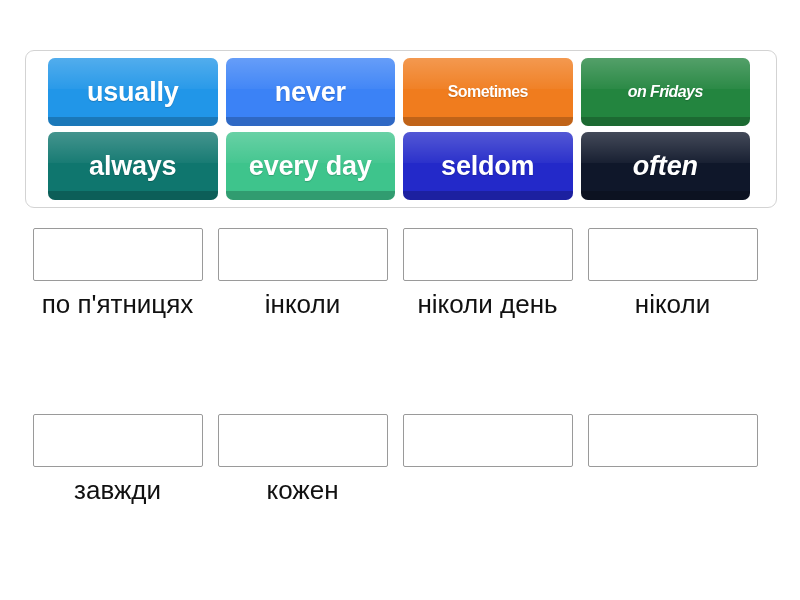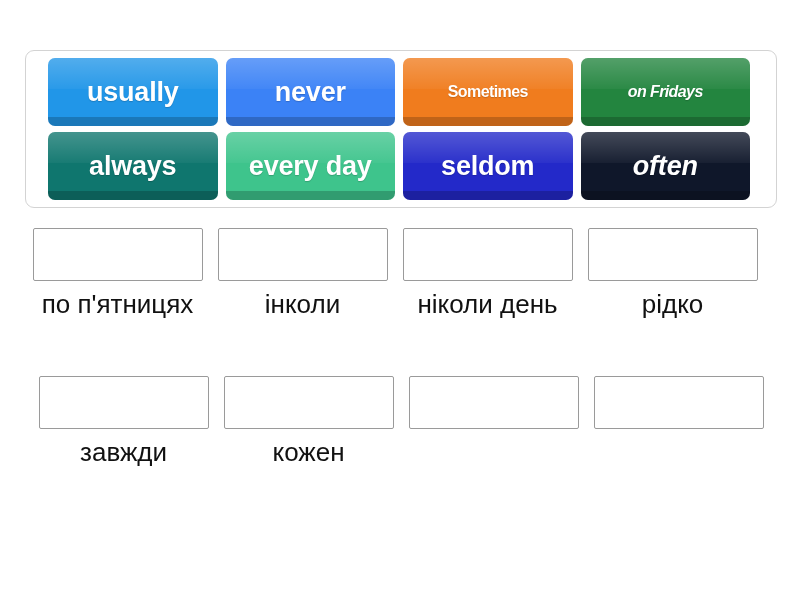--- a/index.html
+++ b/index.html
@@ -103,21 +103,21 @@
     letter-spacing: -0.6px;
   }
 
   
   .answer-section {
     position: absolute;
     left: 25px;
     width: 752px;
   }
   #answer-row-1 { top: 228px; }
-  #answer-row-2 { top: 376px; justify-content: center; }
+  #answer-row-2 { top: 414px; }
 
   .answer-row {
     display: flex;
     flex-direction: row;
   }
 
   .answer-cell {
     width: 185px;
     display: flex;
     flex-direction: column;
@@ -196,21 +196,21 @@
       <div class="answer-label">інколи</div>
     </div>
 
     <div class="answer-cell">
       <div class="drop-zone"></div>
       <div class="answer-label">ніколи день</div>
     </div>
 
     <div class="answer-cell">
       <div class="drop-zone"></div>
-      <div class="answer-label">рідко</div>
+      <div class="answer-label">ніколи</div>
     </div>
 
   </div>
 
   <div class="answer-section answer-row" id="answer-row-2">
 
     <div class="answer-cell">
       <div class="drop-zone"></div>
       <div class="answer-label">завжди</div>
     </div>

